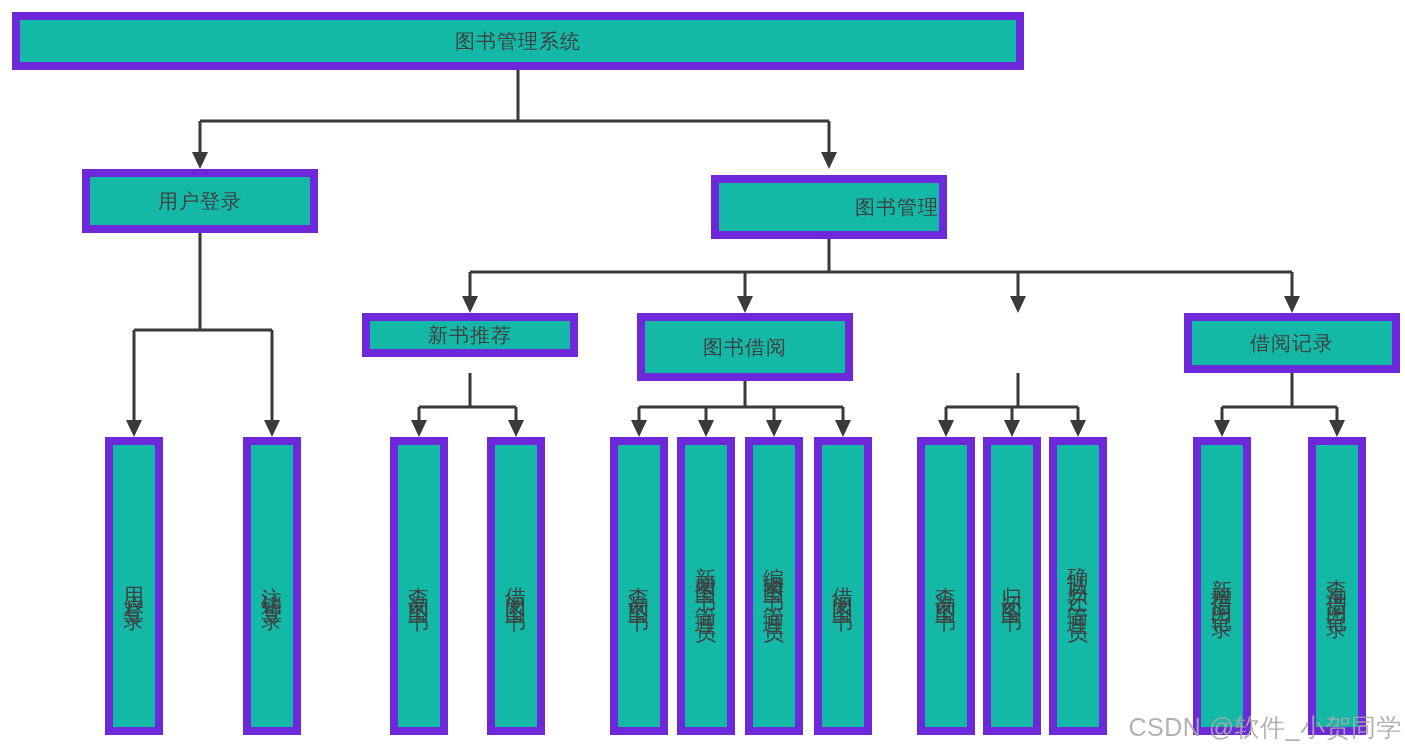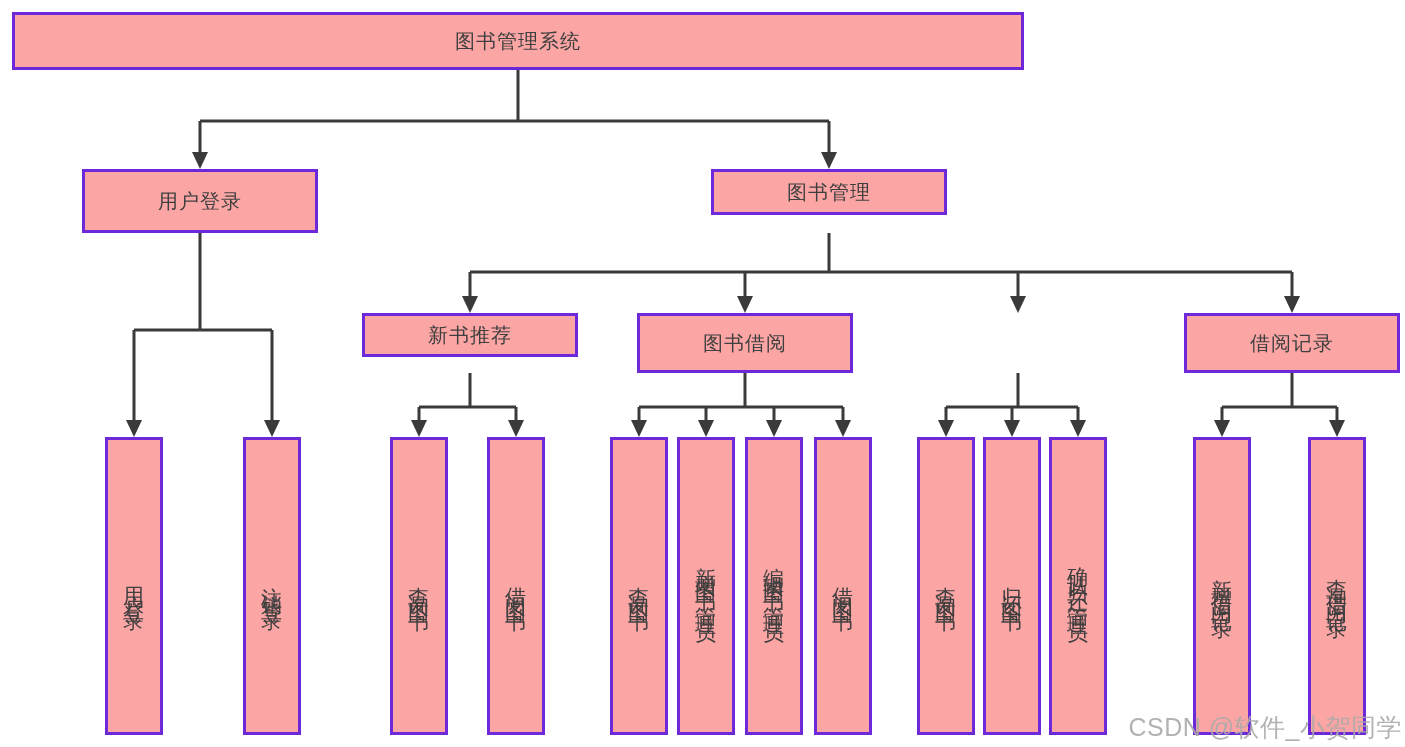--- a/index.html
+++ b/index.html
@@ -19,22 +19,22 @@
     position: absolute;
     left: 0;
     top: 0;
     width: 1405px;
     height: 747px;
     pointer-events: none;
   }
   .box {
     position: absolute;
     box-sizing: border-box;
-    background: #fca5a5;
-    border: 3px solid #6d28d9;
+    background: #14b8a6;
+    border: 8px solid #6d28d9;
     display: flex;
     align-items: center;
     justify-content: center;
     color: #3f3f3f;
   }
   .box.h span {
     font-size: 20px;
     letter-spacing: 1px;
     white-space: nowrap;
   }
@@ -122,28 +122,28 @@
       M1329 420 L1345 420 L1337 437 Z"></path>
   </svg>
 
   <div class="box h" style="left:12px; top:12px; width:1012px; height:58px;">
     <span>图书管理系统</span>
   </div>
 
   <div class="box h" style="left:82px; top:169px; width:236px; height:64px;">
     <span>用户登录</span>
   </div>
-  <div class="box h" style="left:711px; top:169px; width:236px; height:46px;">
+  <div class="box h" style="left:711px; top:175px; width:236px; height:64px;justify-content:flex-end;">
     <span>图书管理</span>
   </div>
 
   <div class="box h" style="left:362px; top:313px; width:216px; height:44px;">
     <span>新书推荐</span>
   </div>
-  <div class="box h" style="left:637px; top:313px; width:216px; height:60px;">
+  <div class="box h" style="left:637px; top:313px; width:216px; height:68px;">
     <span>图书借阅</span>
   </div>
   <div class="box h" style="left:1184px; top:313px; width:216px; height:60px;">
     <span>借阅记录</span>
   </div>
 
   <div class="box v" style="left:105px;">
     <span>用户登录</span>
   </div>
   <div class="box v" style="left:243px;">

